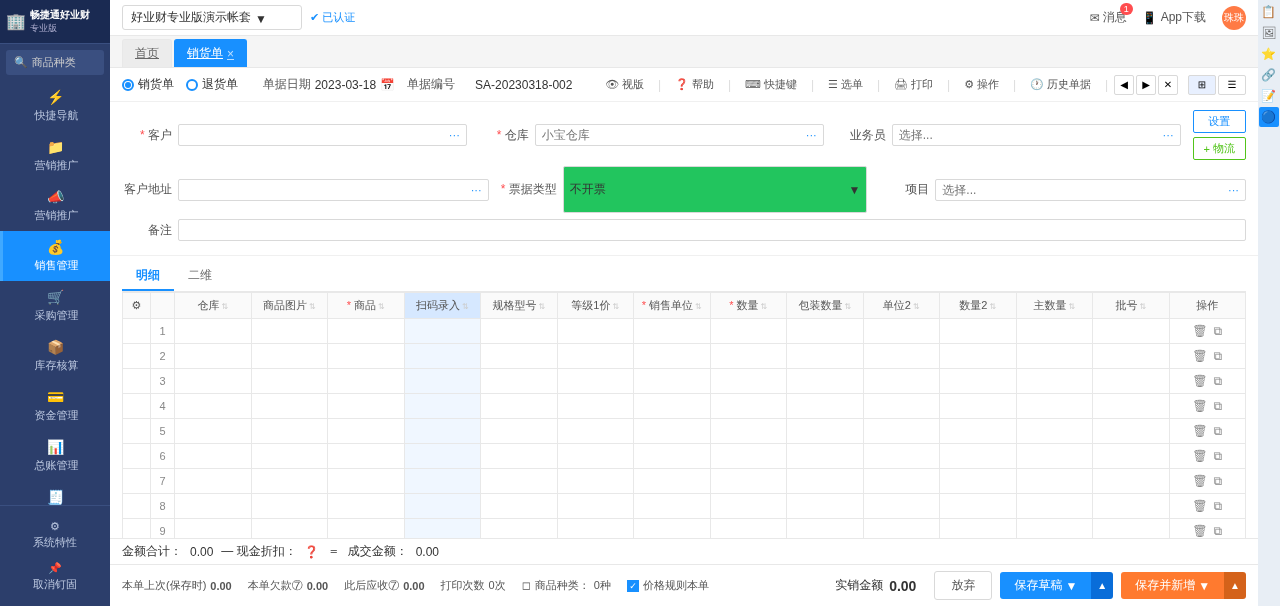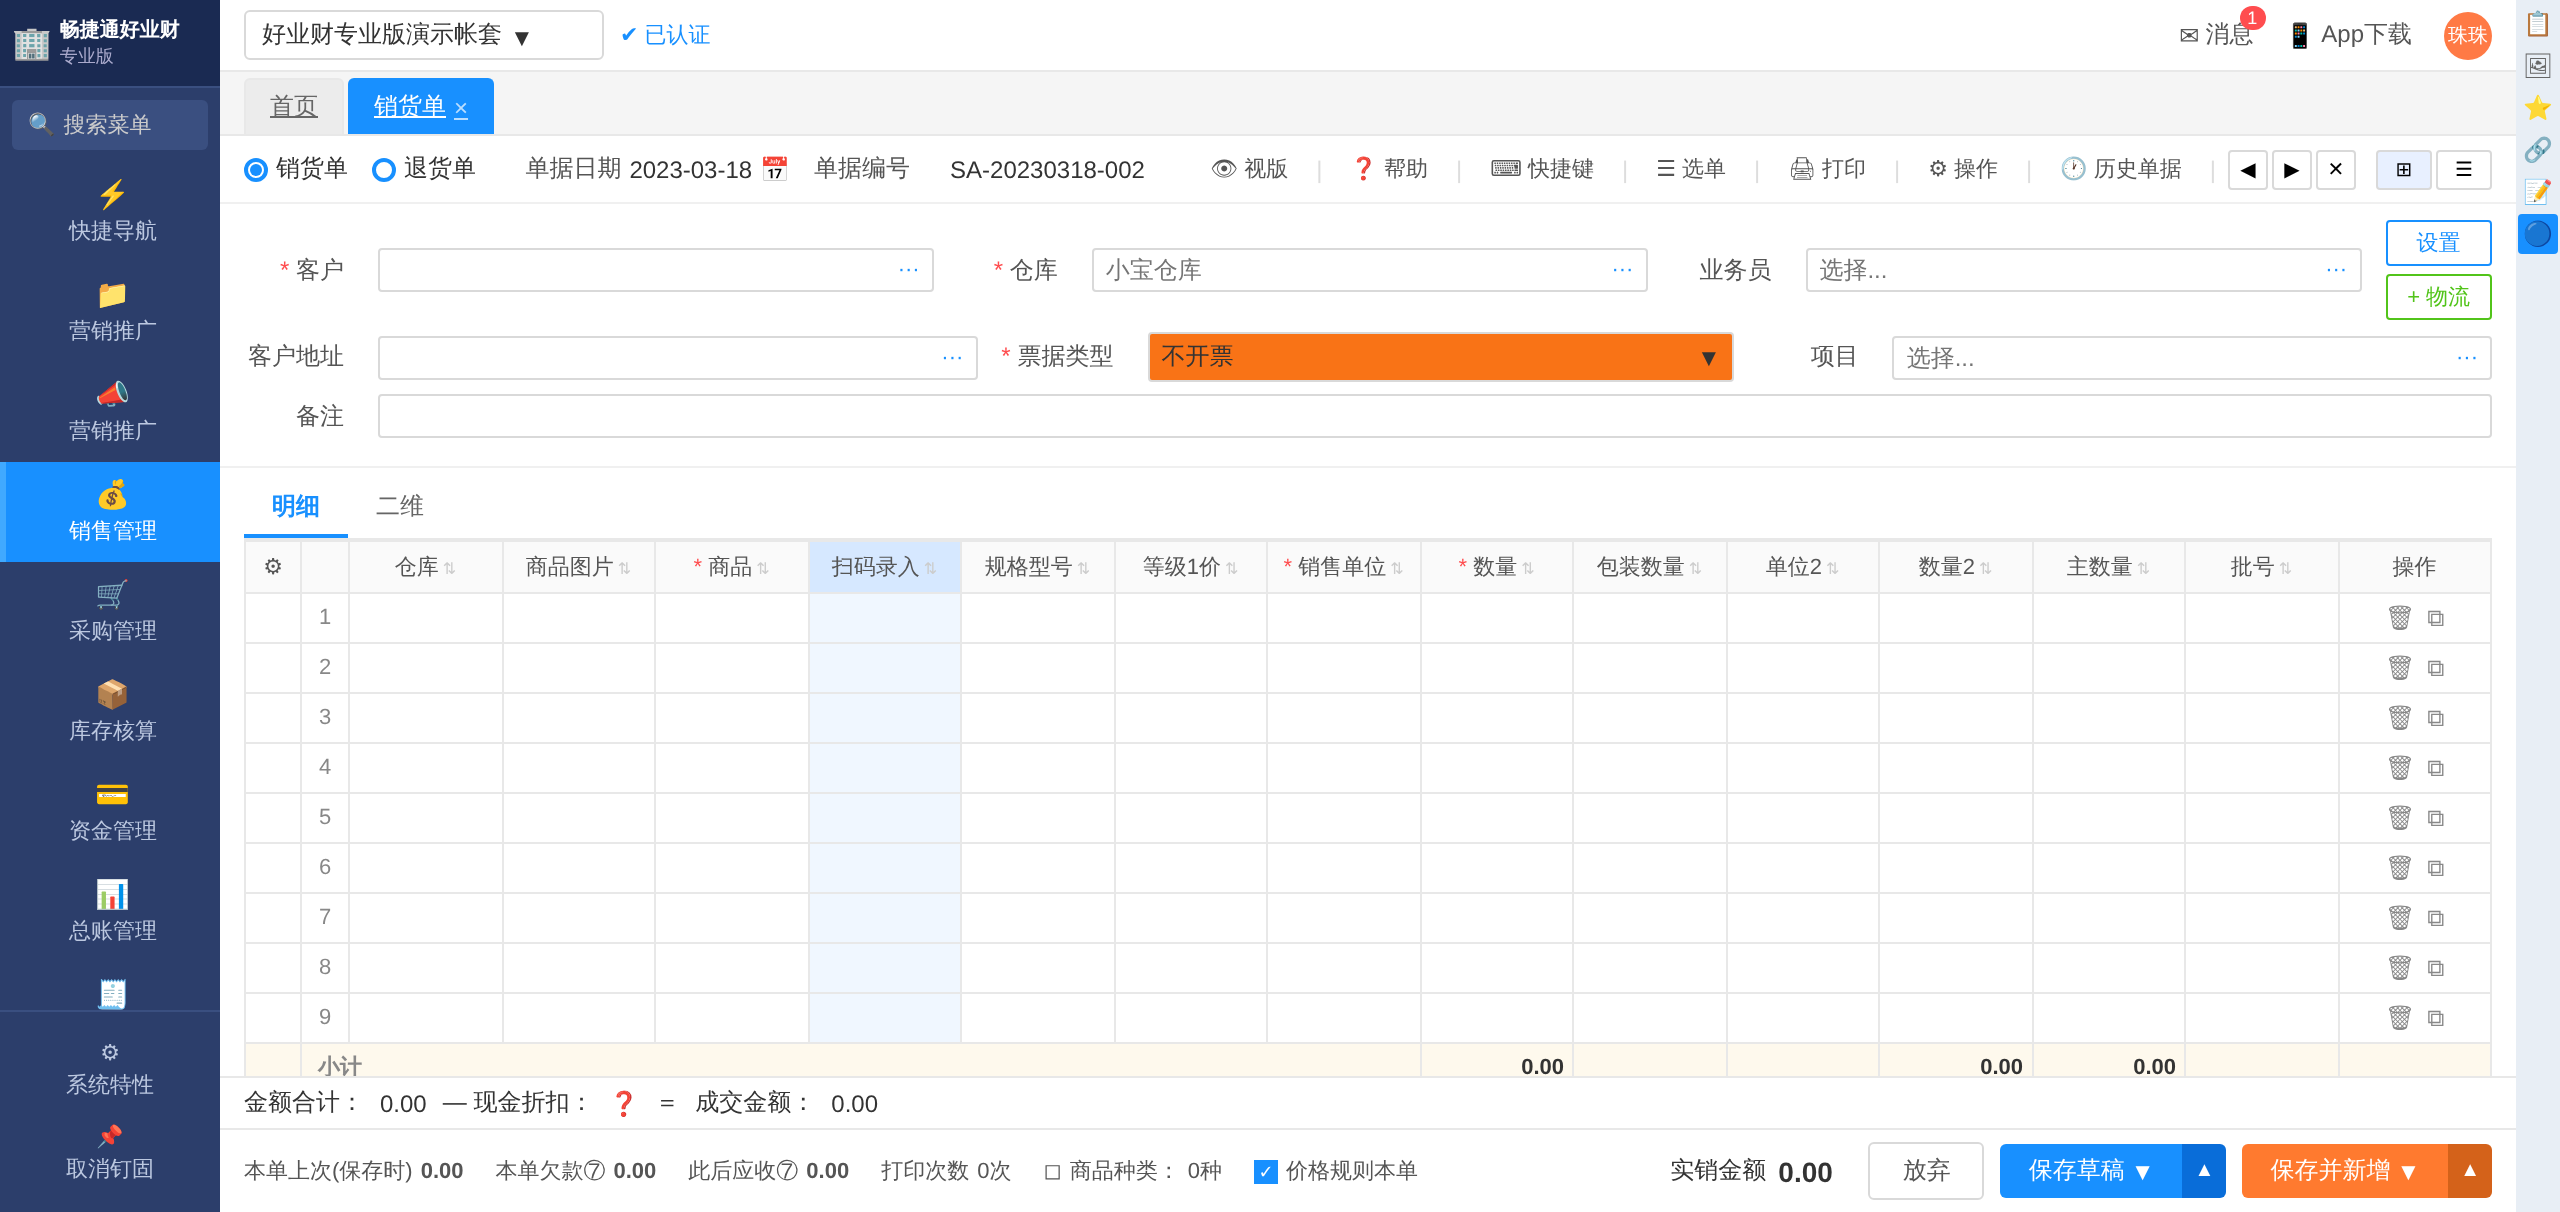--- a/index.html
+++ b/index.html
@@ -49,25 +49,25 @@
     .bill-info { display: flex; align-items: center; gap: 12px; font-size: 12px; color: #555; }
     .bill-info-item { display: flex; align-items: center; gap: 4px; }
     .toolbar-actions { display: flex; align-items: center; gap: 6px; }
     .toolbar-btn { display: flex; align-items: center; gap: 3px; padding: 3px 8px; border: none; background: none; cursor: pointer; color: #555; font-size: 11px; }
     .nav-arrows { display: flex; gap: 2px; }
     .nav-arrow { width: 20px; height: 20px; border: 1px solid #d9d9d9; background: #fff; cursor: pointer; display: flex; align-items: center; justify-content: center; font-size: 10px; border-radius: 2px; }
 
     
     .form-fields { padding: 8px 12px; border-bottom: 1px solid #f0f0f0; flex-shrink: 0; }
     .form-row { display: flex; align-items: center; gap: 12px; margin-bottom: 6px; }
-    .form-field { display: flex; align-items: center; gap: 17px; flex: 1; }
+    .form-field { display: flex; align-items: center; gap: 6px; flex: 1; }
     .form-label { color: #555; white-space: nowrap; min-width: 50px; text-align: right; }
     .required::before { content: '* '; color: #ff4d4f; }
     .form-input { flex: 1; border: 1px solid #d9d9d9; border-radius: 2px; padding: 3px 6px; font-size: 12px; min-width: 120px; background: #fff; }
-    .form-select { flex: 1; border: 1px solid #d9d9d9; border-radius: 2px; padding: 3px 6px; font-size: 12px; background: #f97316; display: flex; align-items: center; justify-content: space-between; min-width: 120px; }
+    .form-select { flex: 1; border: 1px solid #d9d9d9; border-radius: 2px; padding: 14px 6px; font-size: 12px; background: #22c55e; display: flex; align-items: center; justify-content: space-between; min-width: 120px; }
     .form-actions-right { display: flex; flex-direction: column; gap: 4px; }
     .btn-set { background: #fff; border: 1px solid #1890ff; color: #1890ff; padding: 3px 10px; border-radius: 2px; cursor: pointer; font-size: 11px; }
     .btn-add-goods { background: #fff; border: 1px solid #52c41a; color: #52c41a; padding: 3px 10px; border-radius: 2px; cursor: pointer; font-size: 11px; display: flex; align-items: center; gap: 3px; }
 
     
     .detail-tabs { padding: 6px 12px 0; flex-shrink: 0; }
     .tab-list { display: flex; border-bottom: 1px solid #e8e8e8; gap: 0; }
     .detail-tab { padding: 5px 14px; cursor: pointer; font-size: 12px; color: #666; border-bottom: 2px solid transparent; }
     .detail-tab.active { color: #1890ff; border-bottom-color: #1890ff; font-weight: bold; }
 
@@ -119,21 +119,21 @@
   <div class="sidebar-logo">
     <span class="sidebar-logo-icon">🏢</span>
     <div>
       <div style="font-size:10px;font-weight:bold;">畅捷通好业财</div>
       <div style="font-size:9px;color:#aac;">专业版</div>
     </div>
   </div>
   <div class="sidebar-search">
     <button class="sidebar-search-btn">
       <span>🔍</span>
-      <span>搜索菜单</span>
+      <span>商品种类</span>
     </button>
   </div>
   <div class="sidebar-nav">
     <div class="sidebar-item">
       <span class="sidebar-item-icon">⚡</span>
       <span>快捷导航</span>
     </div>
     <div class="sidebar-item">
       <span class="sidebar-item-icon">📁</span>
       <span>营销推广</span>

